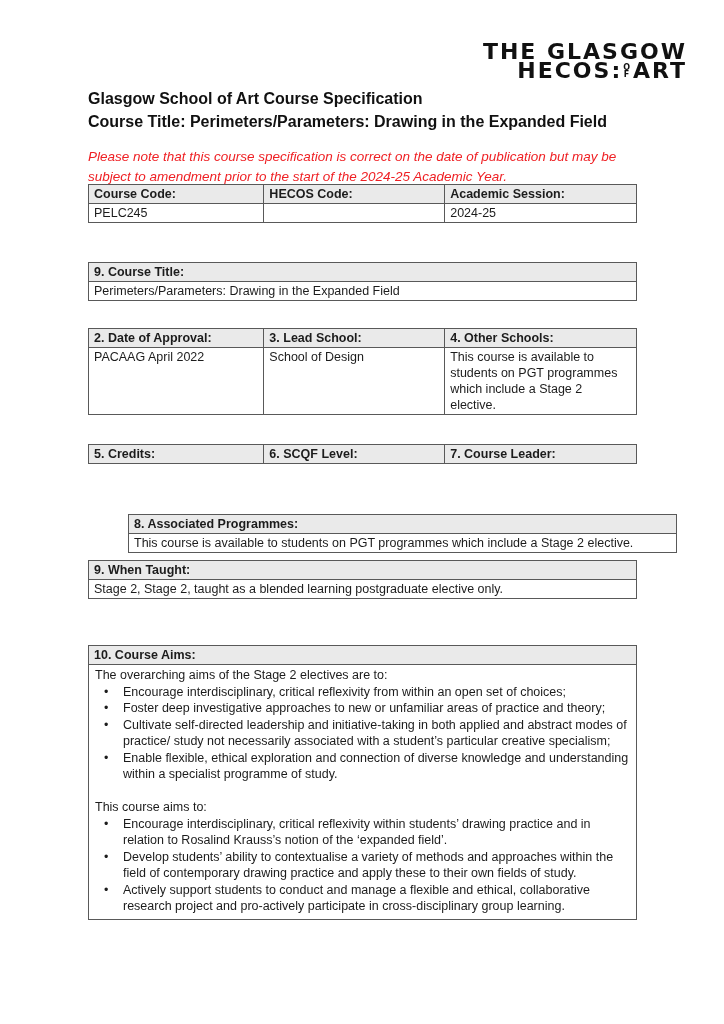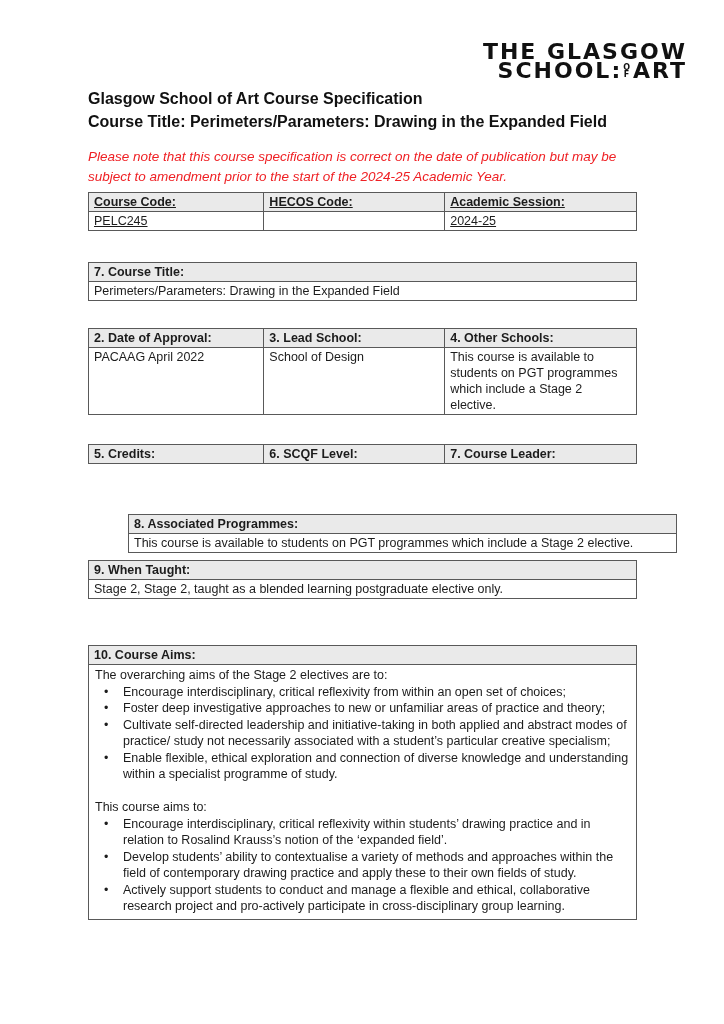--- a/index.html
+++ b/index.html
@@ -54,21 +54,21 @@
     border:1px solid var(--border);
     padding:1px 5px;
     vertical-align:top;text-align:left;
     line-height:16px;
     font-weight:normal;
     word-wrap:break-word;
   }
   table.tbl th{background:var(--hdr-bg);font-weight:bold;}
   col.c1{width:32%;} col.c2{width:33%;} col.c3{width:35%;}
 
-  .pos-codes{top:192px;text-decoration:underline;}
+  .pos-codes{top:184px;}
   .pos-course-title{top:262px;}
   .pos-approval{top:328px;}
   .pos-approval td{height:60px;}
   .pos-credits{top:444px;}
   .pos-programmes{top:514px;margin-left:40px;}
   .pos-when{top:560px;}
   .pos-aims{top:645px;}
 
   .aims-cell{padding:2px 6px 4px 6px !important;line-height:16.5px;}
   .para{line-height:16.5px;}
@@ -82,21 +82,21 @@
   .blank-line{height:16.5px;}
 </style>
 </head>
 <body>
 
 <div class="page">
 
   <div class="logo">
     <div class="logo-line">THE GLASGOW</div>
     <div class="logo-line logo-line2">
-      <span>SCHOOL:</span>
+      <span>HECOS:</span>
       <span class="logo-of">
         <span>O</span>
         <span>F</span>
       </span>
       <span>ART</span>
     </div>
   </div>
 
   <div class="doc-title">
     <div>Glasgow School of Art Course Specification</div>
@@ -121,21 +121,21 @@
       <td>PELC245</td>
       <td></td>
       <td>2024-25</td>
     </tr>
   </tbody>
     </table>
 
   <table class="tbl pos-course-title">
     <tbody>
         <tr>
-      <th>7. Course Title:</th>
+      <th>9. Course Title:</th>
     </tr>
     <tr>
       <td>Perimeters/Parameters: Drawing in the Expanded Field</td>
     </tr>
   </tbody>
     </table>
 
   <table class="tbl pos-approval">
     <colgroup>
         <col class="c1">

